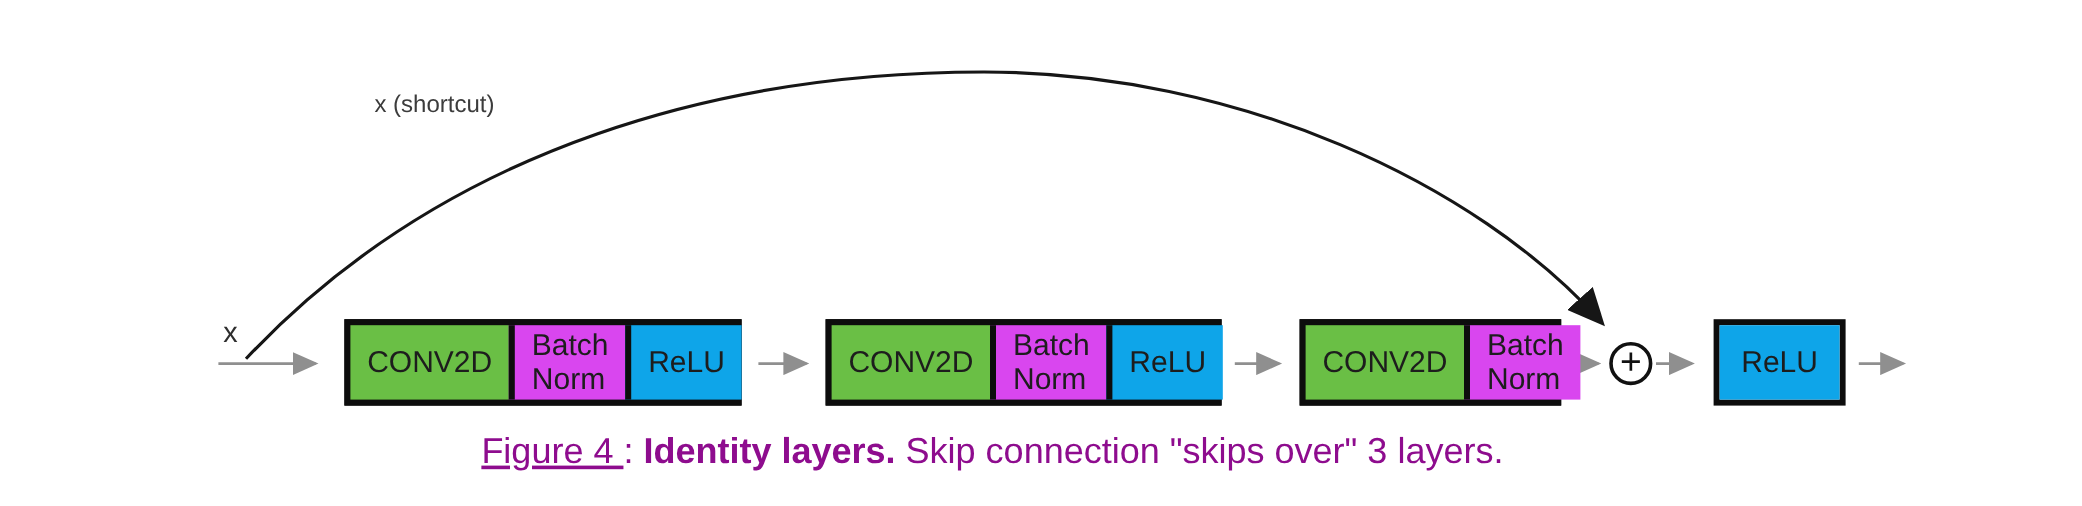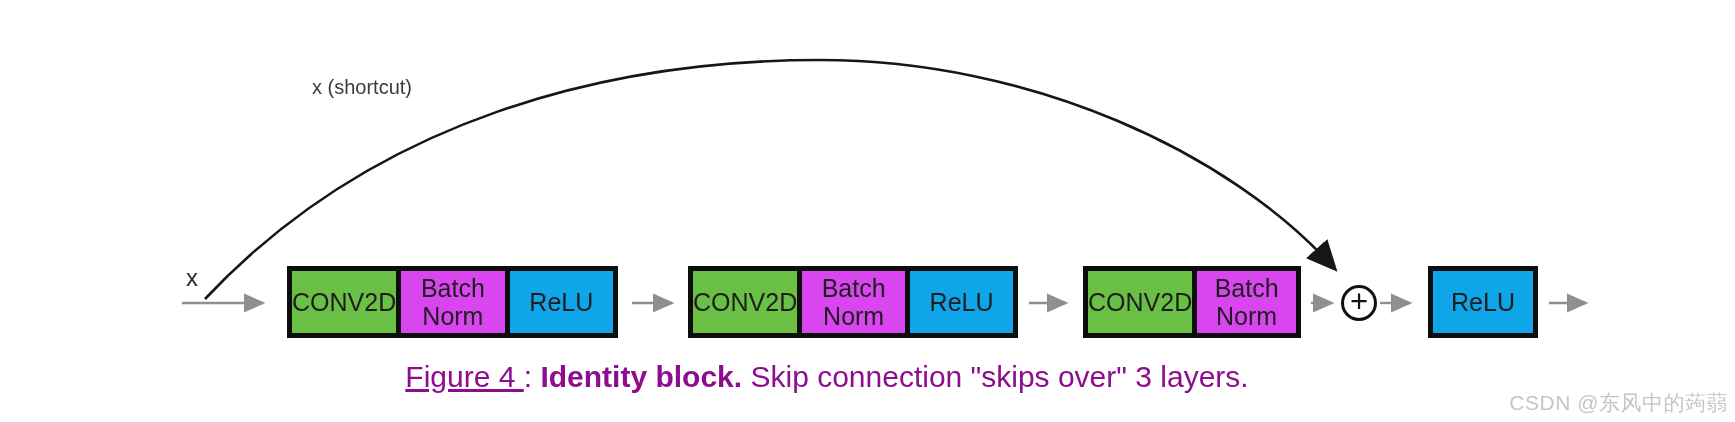--- a/index.html
+++ b/index.html
@@ -15,23 +15,22 @@
   .block-group{
     position:absolute;top:266px;height:72px;
     display:flex;
     background:#0d0d0d;
     border:5px solid #0d0d0d;
     box-sizing:border-box;
   }
   .cell{
     flex:1;
     display:flex;align-items:center;justify-content:center;
-    text-align:center;
     font-size:25px;line-height:28px;color:#1d1d1d;
-    padding:0 0;
+    padding:0 14px;
   }
   .cell + .cell{border-left:5px solid #0d0d0d;}
   .cell.green{background:#6abf45;}
   .cell.orange{background:#d946ef;}
   .cell.yellow{background:#0ea5e9;}
 
   .io-label{
     position:absolute;
     font-size:24px;color:#2e2e2e;
   }
@@ -111,19 +110,18 @@
 
   <div id="add-node">+</div>
 
   <div class="block-group" style="left:1428px;width:110px;">
     <div class="cell yellow">ReLU</div>
   </div>
 
   <div id="caption">
     <span class="fig">Figure 4 </span>
     <span class="sep">: </span>
-    <span class="bold">Identity block.</span>
+    <span class="bold">Identity layers.</span>
     <span class="desc"> Skip connection "skips over" 3 layers.</span>
   </div>
 
-  <div id="watermark">CSDN @东风中的蒟蒻</div>
 
 </div>
 
 </body></html>

